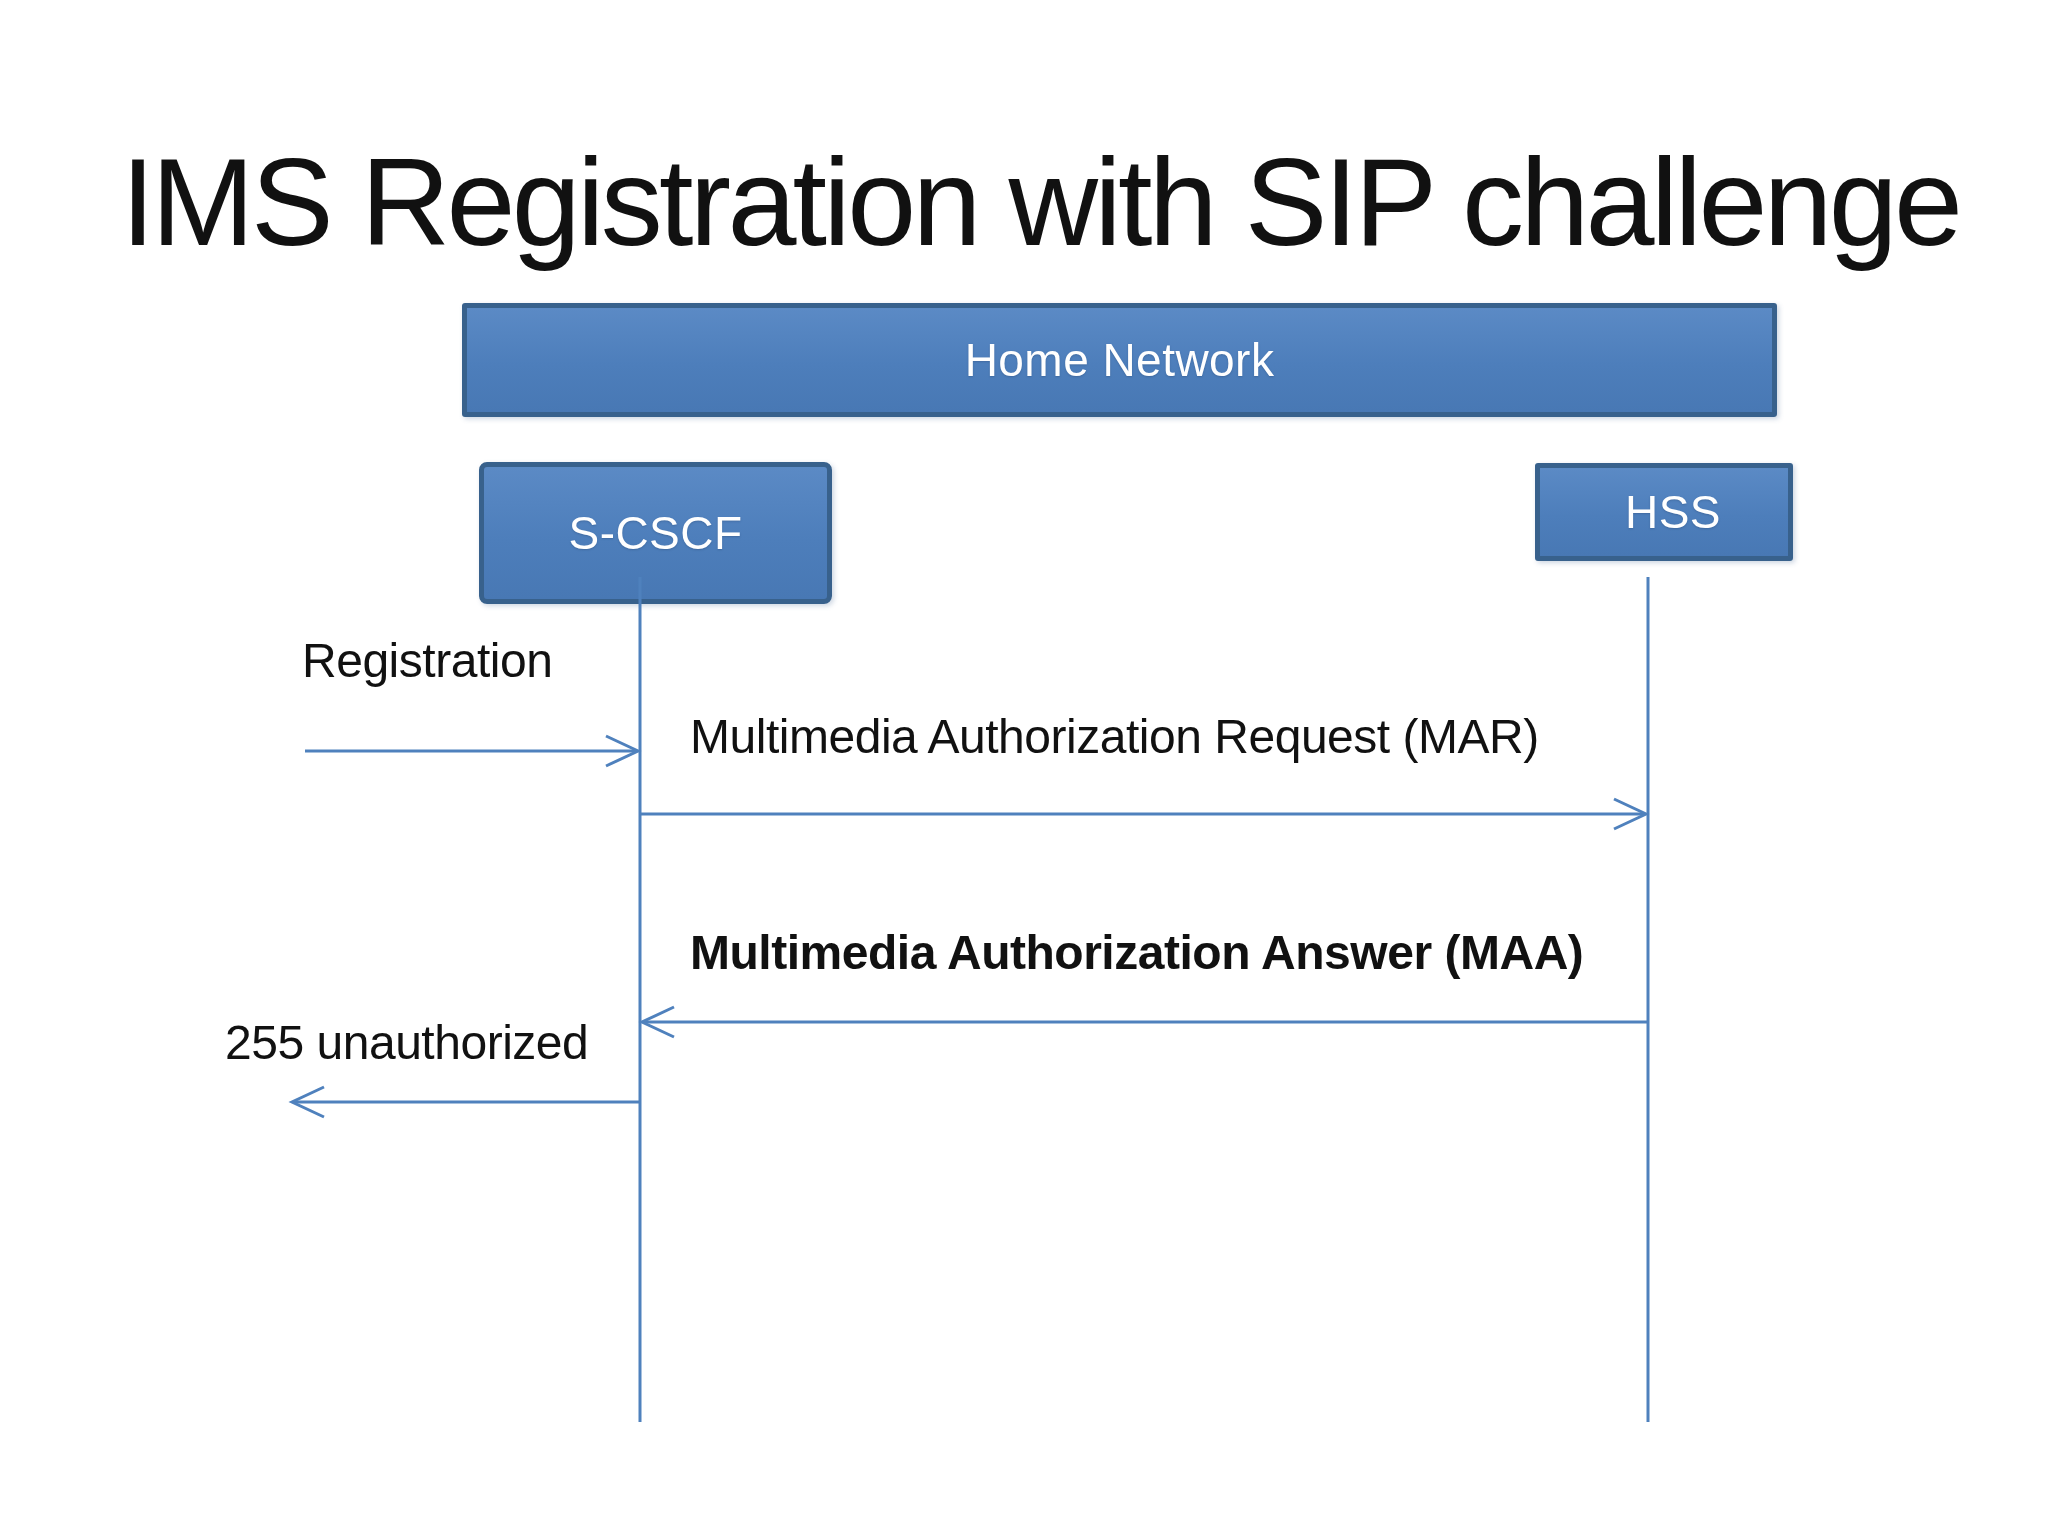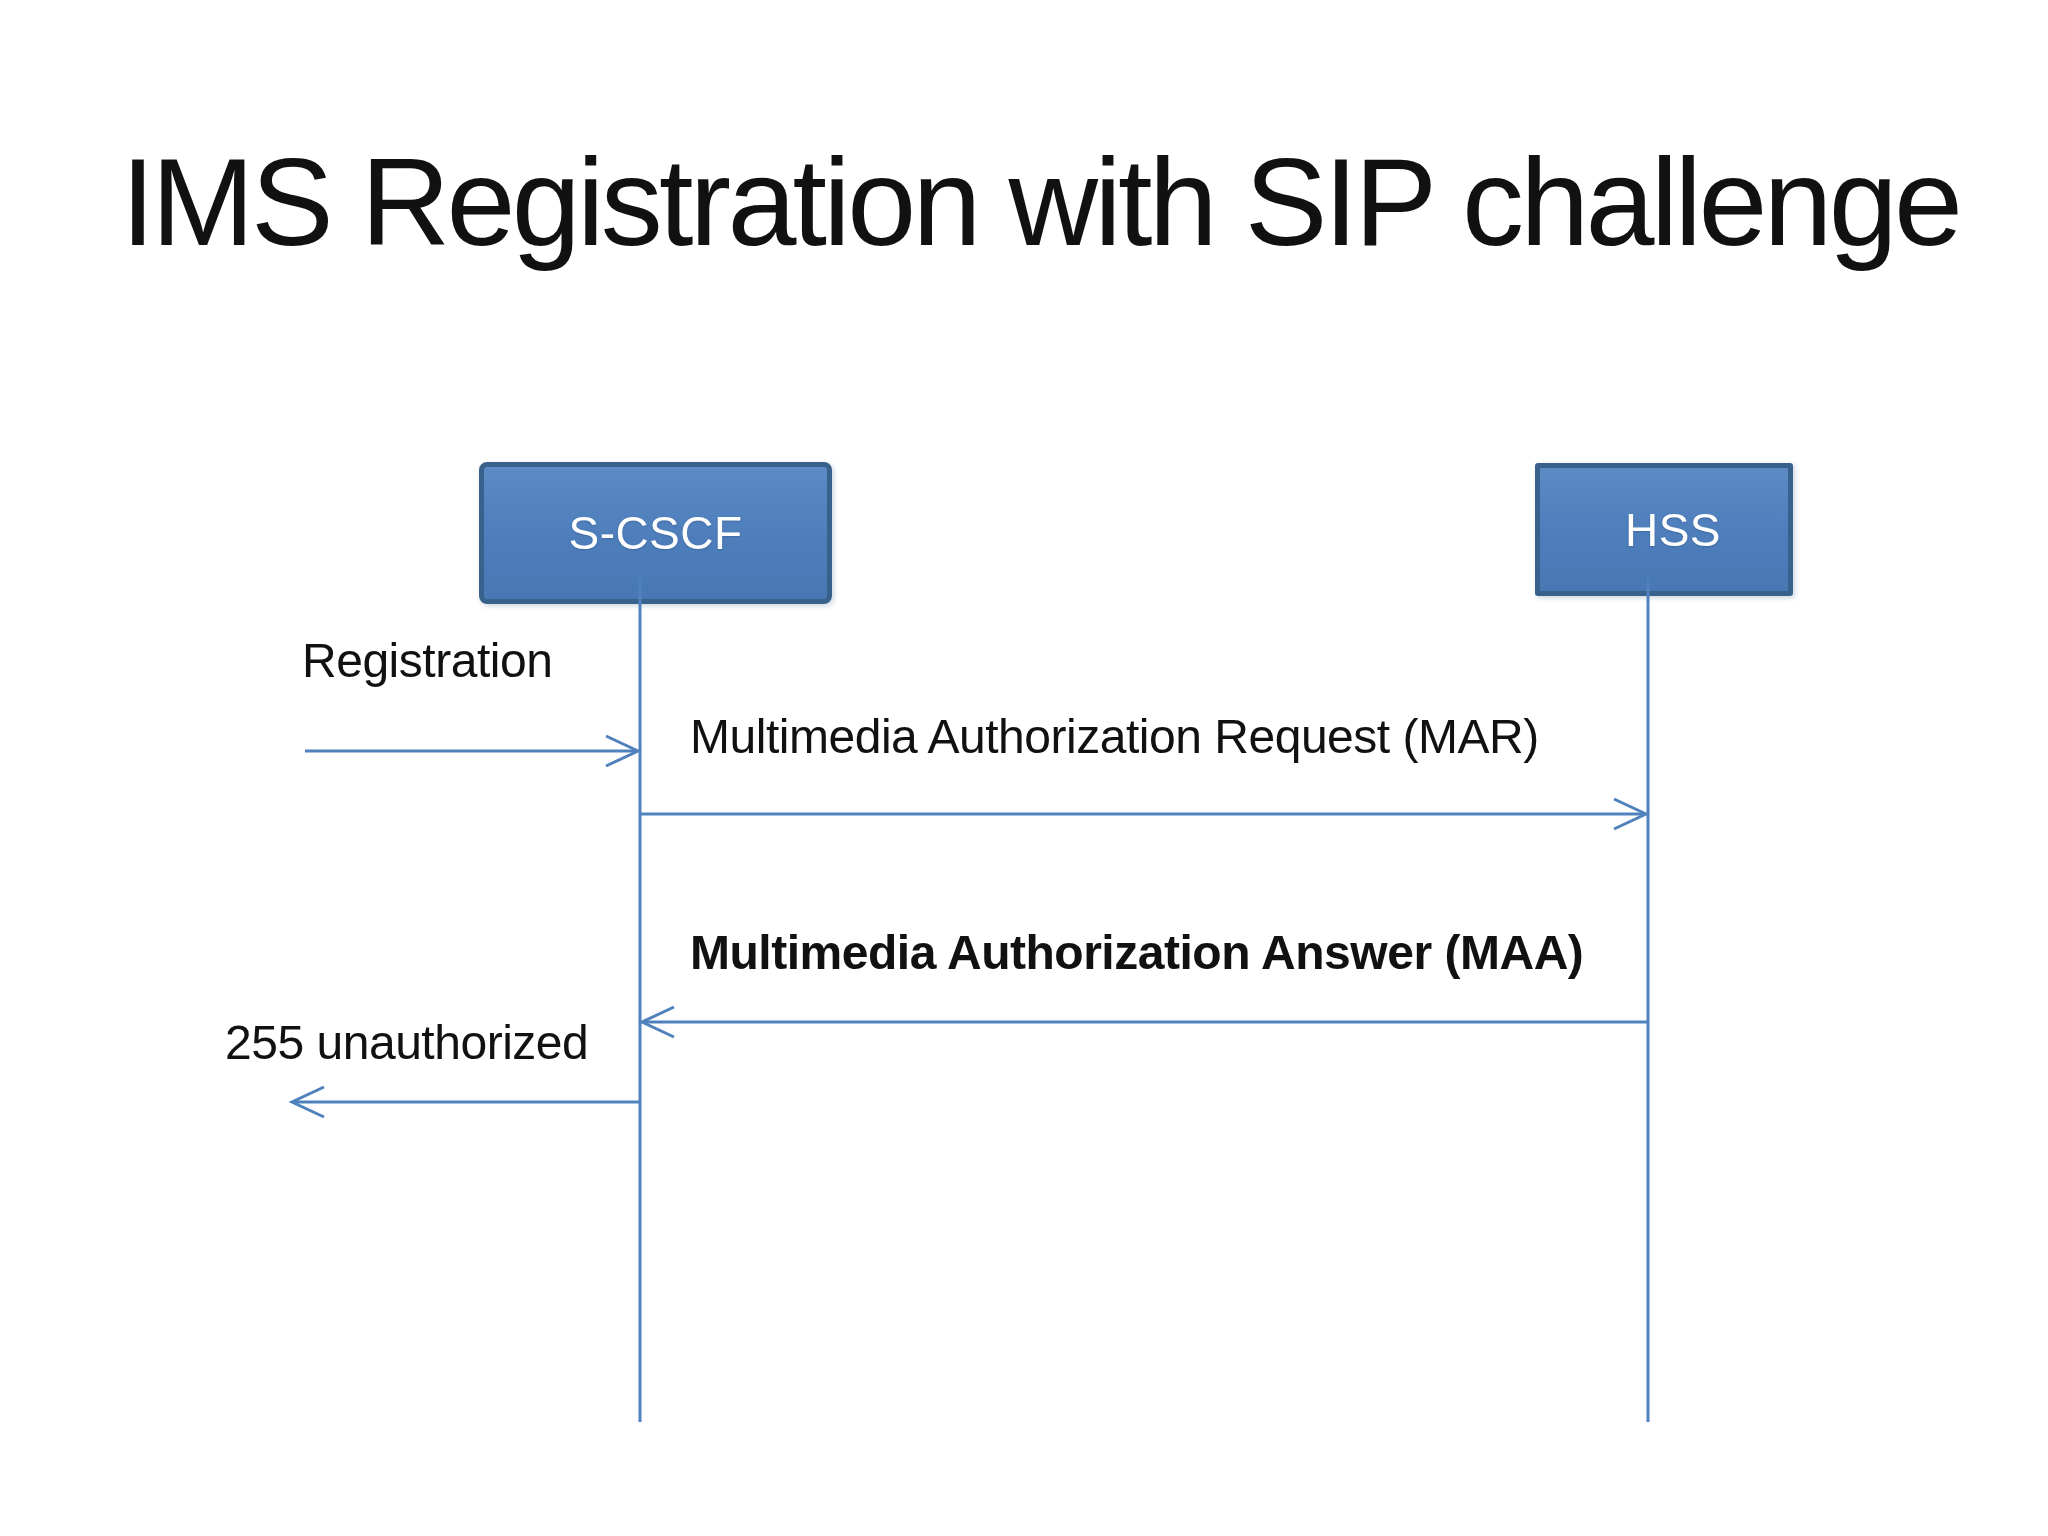--- a/index.html
+++ b/index.html
@@ -42,21 +42,21 @@
   }
   .box .box-label {
     color: var(--text_light, #fff);
     font-size: 46px;
     letter-spacing: 0.01em;
     text-shadow: 0 1px 2px rgba(40, 70, 110, 0.35);
     white-space: nowrap;
   }
   .box-home   { left: 462px;  top: 303px; width: 1315px; height: 114px; }
   .box-scscf  { left: 479px;  top: 462px; width: 353px;  height: 142px; border-radius: 8px; }
-  .box-hss    { left: 1535px; top: 463px; width: 258px;  height: 133px; padding-left: 18px; }
+  .box-hss    { left: 1535px; top: 463px; width: 258px;  height: 98px; padding-left: 18px; }
 
   .diagram-canvas {
     position: absolute;
     left: 0;
     top: 0;
     width: 2048px;
     height: 1536px;
     pointer-events: none;
   }
   .diagram-canvas line,
@@ -78,20 +78,23 @@
   .lbl-maa           { left: 690px; top: 924px; font-weight: bold; }
   .lbl-unauthorized  { left: 225px; top: 1014px; }
 </style>
 </head>
 <body>
 
 <div class="slide">
 
   <h1 class="slide-title">IMS Registration with SIP challenge</h1>
 
+  <div class="box box-home">
+    <span class="box-label">Home Network</span>
+  </div>
 
   <div class="box box-scscf">
     <span class="box-label">S-CSCF</span>
   </div>
 
   <div class="box box-hss">
     <span class="box-label">HSS</span>
   </div>
 
   <svg class="diagram-canvas" viewBox="0 0 2048 1536" xmlns="http://www.w3.org/2000/svg">

